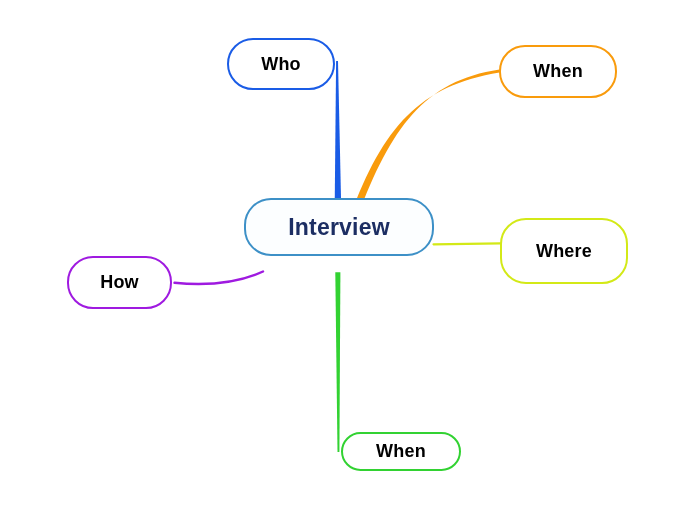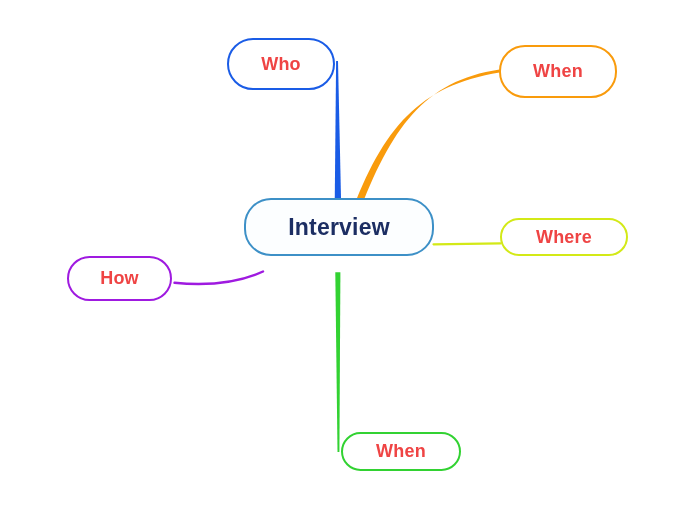--- a/index.html
+++ b/index.html
@@ -23,37 +23,37 @@
     align-items: center;
     justify-content: center;
     border-radius: 26px;
     border: 2.5px solid #888;
     background: #ffffff;
     cursor: pointer;
   }
   .node .label {
     font-weight: bold;
     font-size: 18px;
-    color: #ef4444;
+    color: #000000;
     letter-spacing: 0.2px;
     user-select: none;
   }
   .node-root {
     left: 244px; top: 198px; width: 190px; height: 58px;
     border-radius: 27px;
     background: #fcfeff;
     z-index: 2;
   }
   .node-root .label {
     font-size: 23px;
   }
   .node-who   { left: 227px; top: 38px;  width: 108px; height: 52px; }
   .node-what  { left: 499px; top: 45px;  width: 118px; height: 53px; }
-  .node-where { left: 500px; top: 218px; width: 128px; height: 38px; }
-  .node-how   { left: 67px;  top: 256px; width: 105px; height: 45px; }
+  .node-where { left: 500px; top: 218px; width: 128px; height: 66px; }
+  .node-how   { left: 67px;  top: 256px; width: 105px; height: 53px; }
   .node-when  { left: 341px; top: 432px; width: 120px; height: 39px; }
 </style>
 </head>
 <body>
 
 <div class="canvas">
 
   <svg class="connector-layer" viewBox="0 0 696 520" xmlns="http://www.w3.org/2000/svg">
 
     <path d="M 336.1,61 L 338.0,61 L 341.4,215.8 L 334.6,215.8 Z" fill="#1a5ce6"></path>

